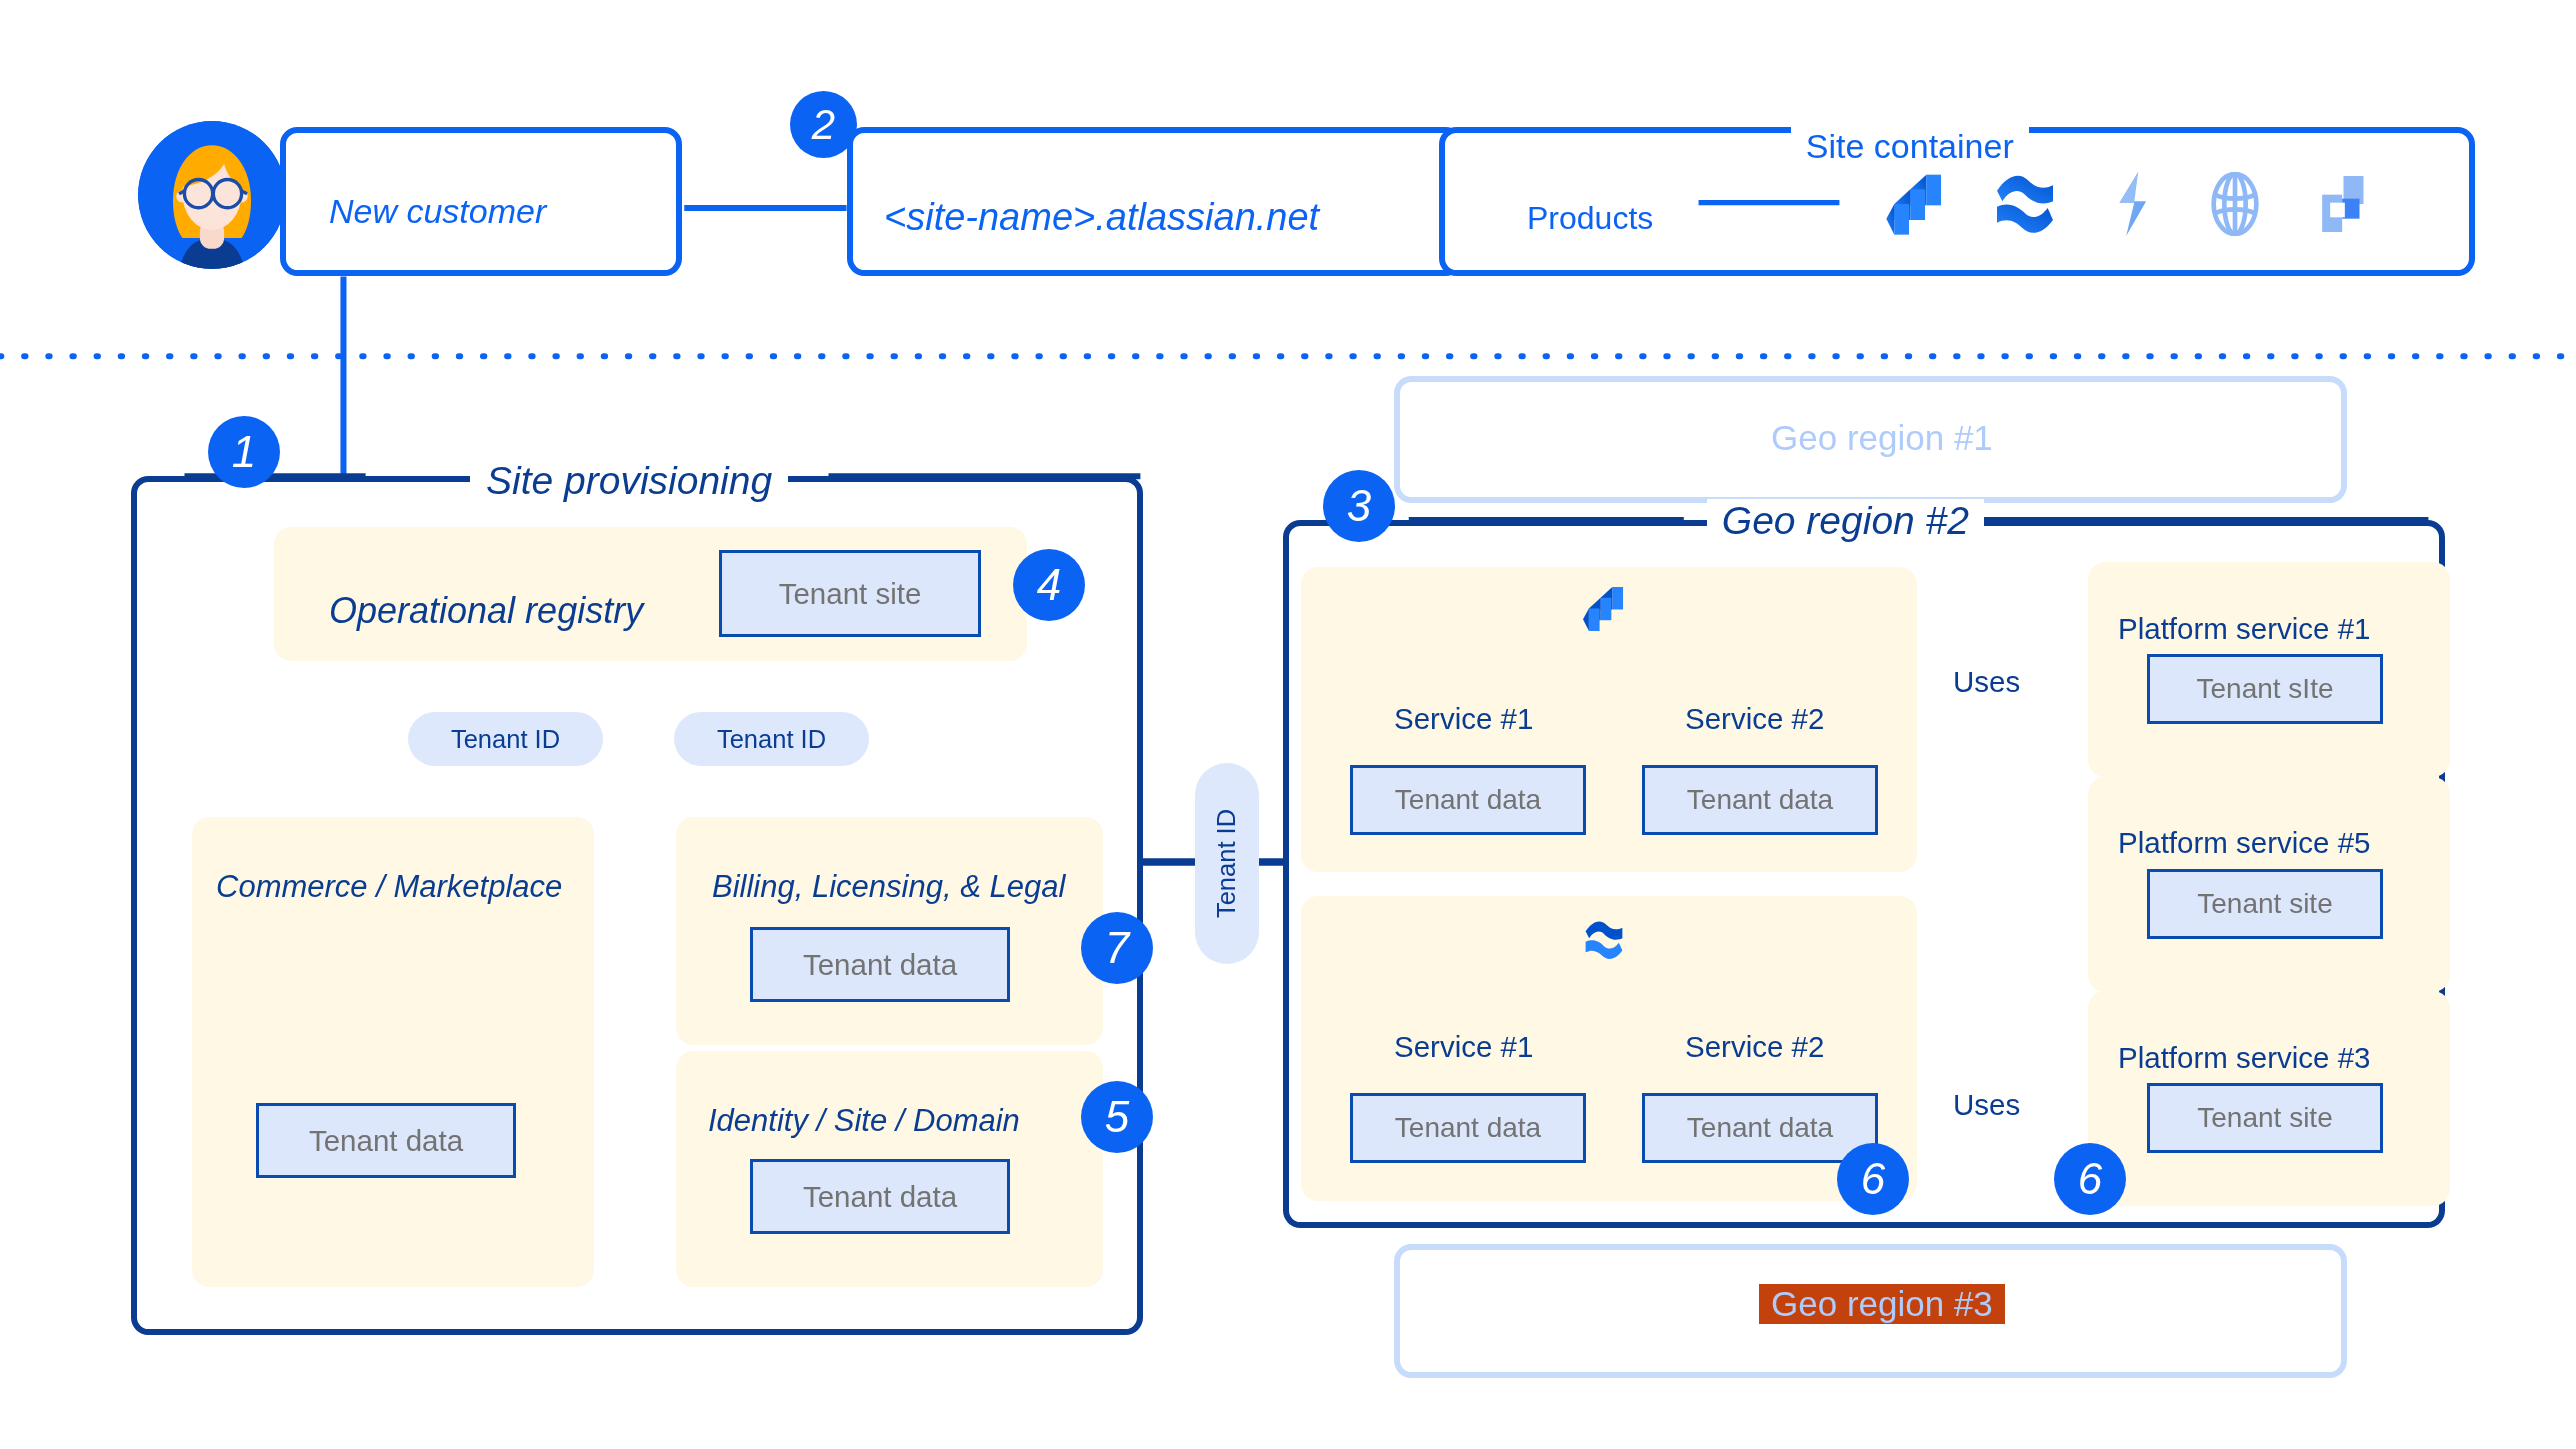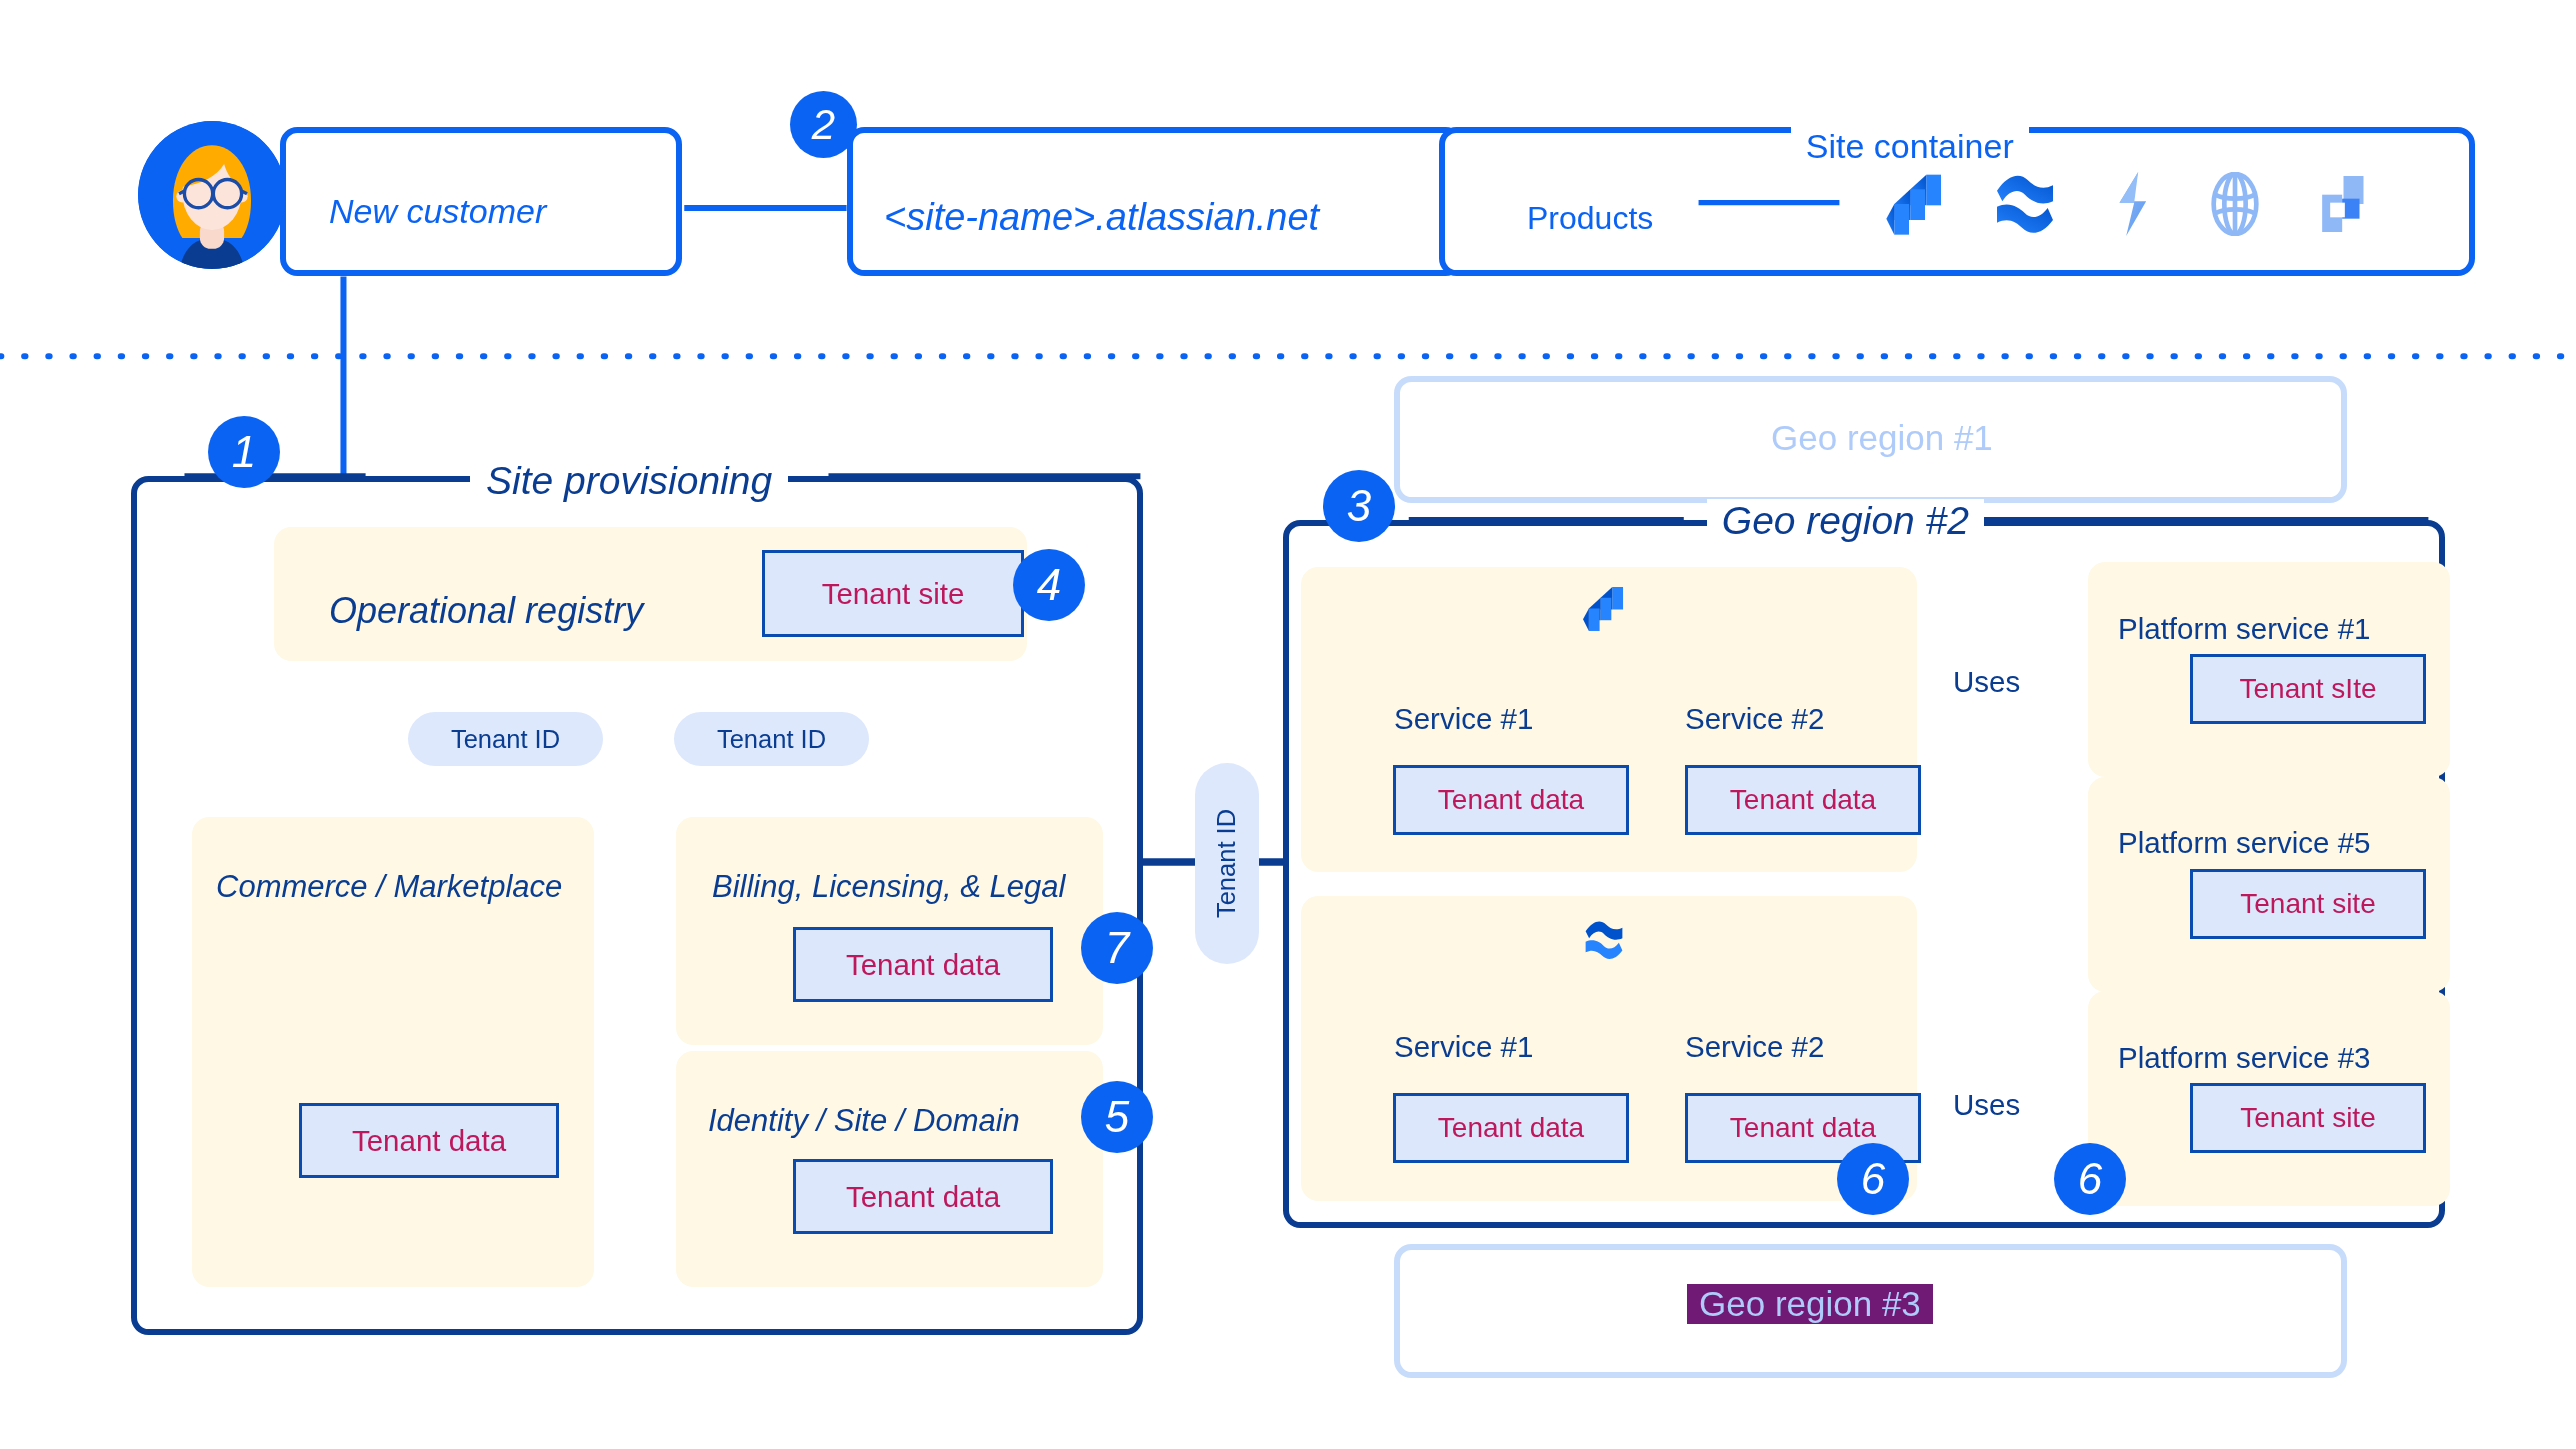--- a/index.html
+++ b/index.html
@@ -19,42 +19,42 @@
   
   .panel{position:absolute;box-sizing:border-box;}
   .panel-bright{border:6px solid #0B63F3;border-radius:17.4px;background:#fff;}
   .panel-navy{border:6px solid #0A3D91;border-radius:17.4px;background:#fff;}
   .panel-ghost{border:6px solid #C7DCFB;border-radius:17.4px;background:#fff;}
 
   
   .ycard{position:absolute;box-sizing:border-box;background:#FEF8E5;border-radius:17.4px;}
   .bbox{position:absolute;box-sizing:border-box;background:#DCE7FB;
         border:3.4px solid #0A4BB0;display:flex;align-items:center;justify-content:center;
-        color:#be185d;margin-left:43px;}
+        color:#737373;}
   .pill{position:absolute;box-sizing:border-box;background:#DDE8FC;border-radius:670px;
         display:flex;align-items:center;justify-content:center;color:#0A3D91;}
 
   
   .badge{position:absolute;background:#0B63F3;border-radius:50%;
          display:flex;align-items:center;justify-content:center;
          color:#fff;font-style:italic;font-weight:400;z-index:40;}
 
   
   .avatar{position:absolute;border-radius:50%;background:#0B63F3;overflow:hidden;z-index:30;}
 </style>
 </head>
 <body>
 
 <div class="stage">
 
   <div class="panel panel-ghost" style="left:1394px;top:376px;width:953px;height:127px;"></div>
   <div class="t ghost" style="left:1759px;top:402px;font-size:35px;background:#fff;padding:0 12px;">Geo region #1</div>
 
   <div class="panel panel-ghost" style="left:1394px;top:1244px;width:953px;height:134px;"></div>
-  <div class="t ghost" style="left:1687px;top:1268px;font-size:35px;background:#701a75;padding:0 12px;">Geo region #3</div>
+  <div class="t ghost" style="left:1759px;top:1268px;font-size:35px;background:#c2410c;padding:0 12px;">Geo region #3</div>
 
   <svg class="layer" viewBox="0 0 3840 2160" width="2576" height="1449">
     <defs>
       <marker id="ah" markerWidth="9" markerHeight="9" refX="6.5" refY="4.5" orient="auto">
         <path d="M0,0 L9,4.5 L0,9 z" fill="#0A3D91"></path>
       </marker>
       <marker id="ahb" markerWidth="9" markerHeight="9" refX="6.5" refY="4.5" orient="auto">
         <path d="M0,0 L9,4.5 L0,9 z" fill="#0A3D91"></path>
       </marker>
       <linearGradient id="gJira" x1="0" y1="1" x2="1" y2="0">

